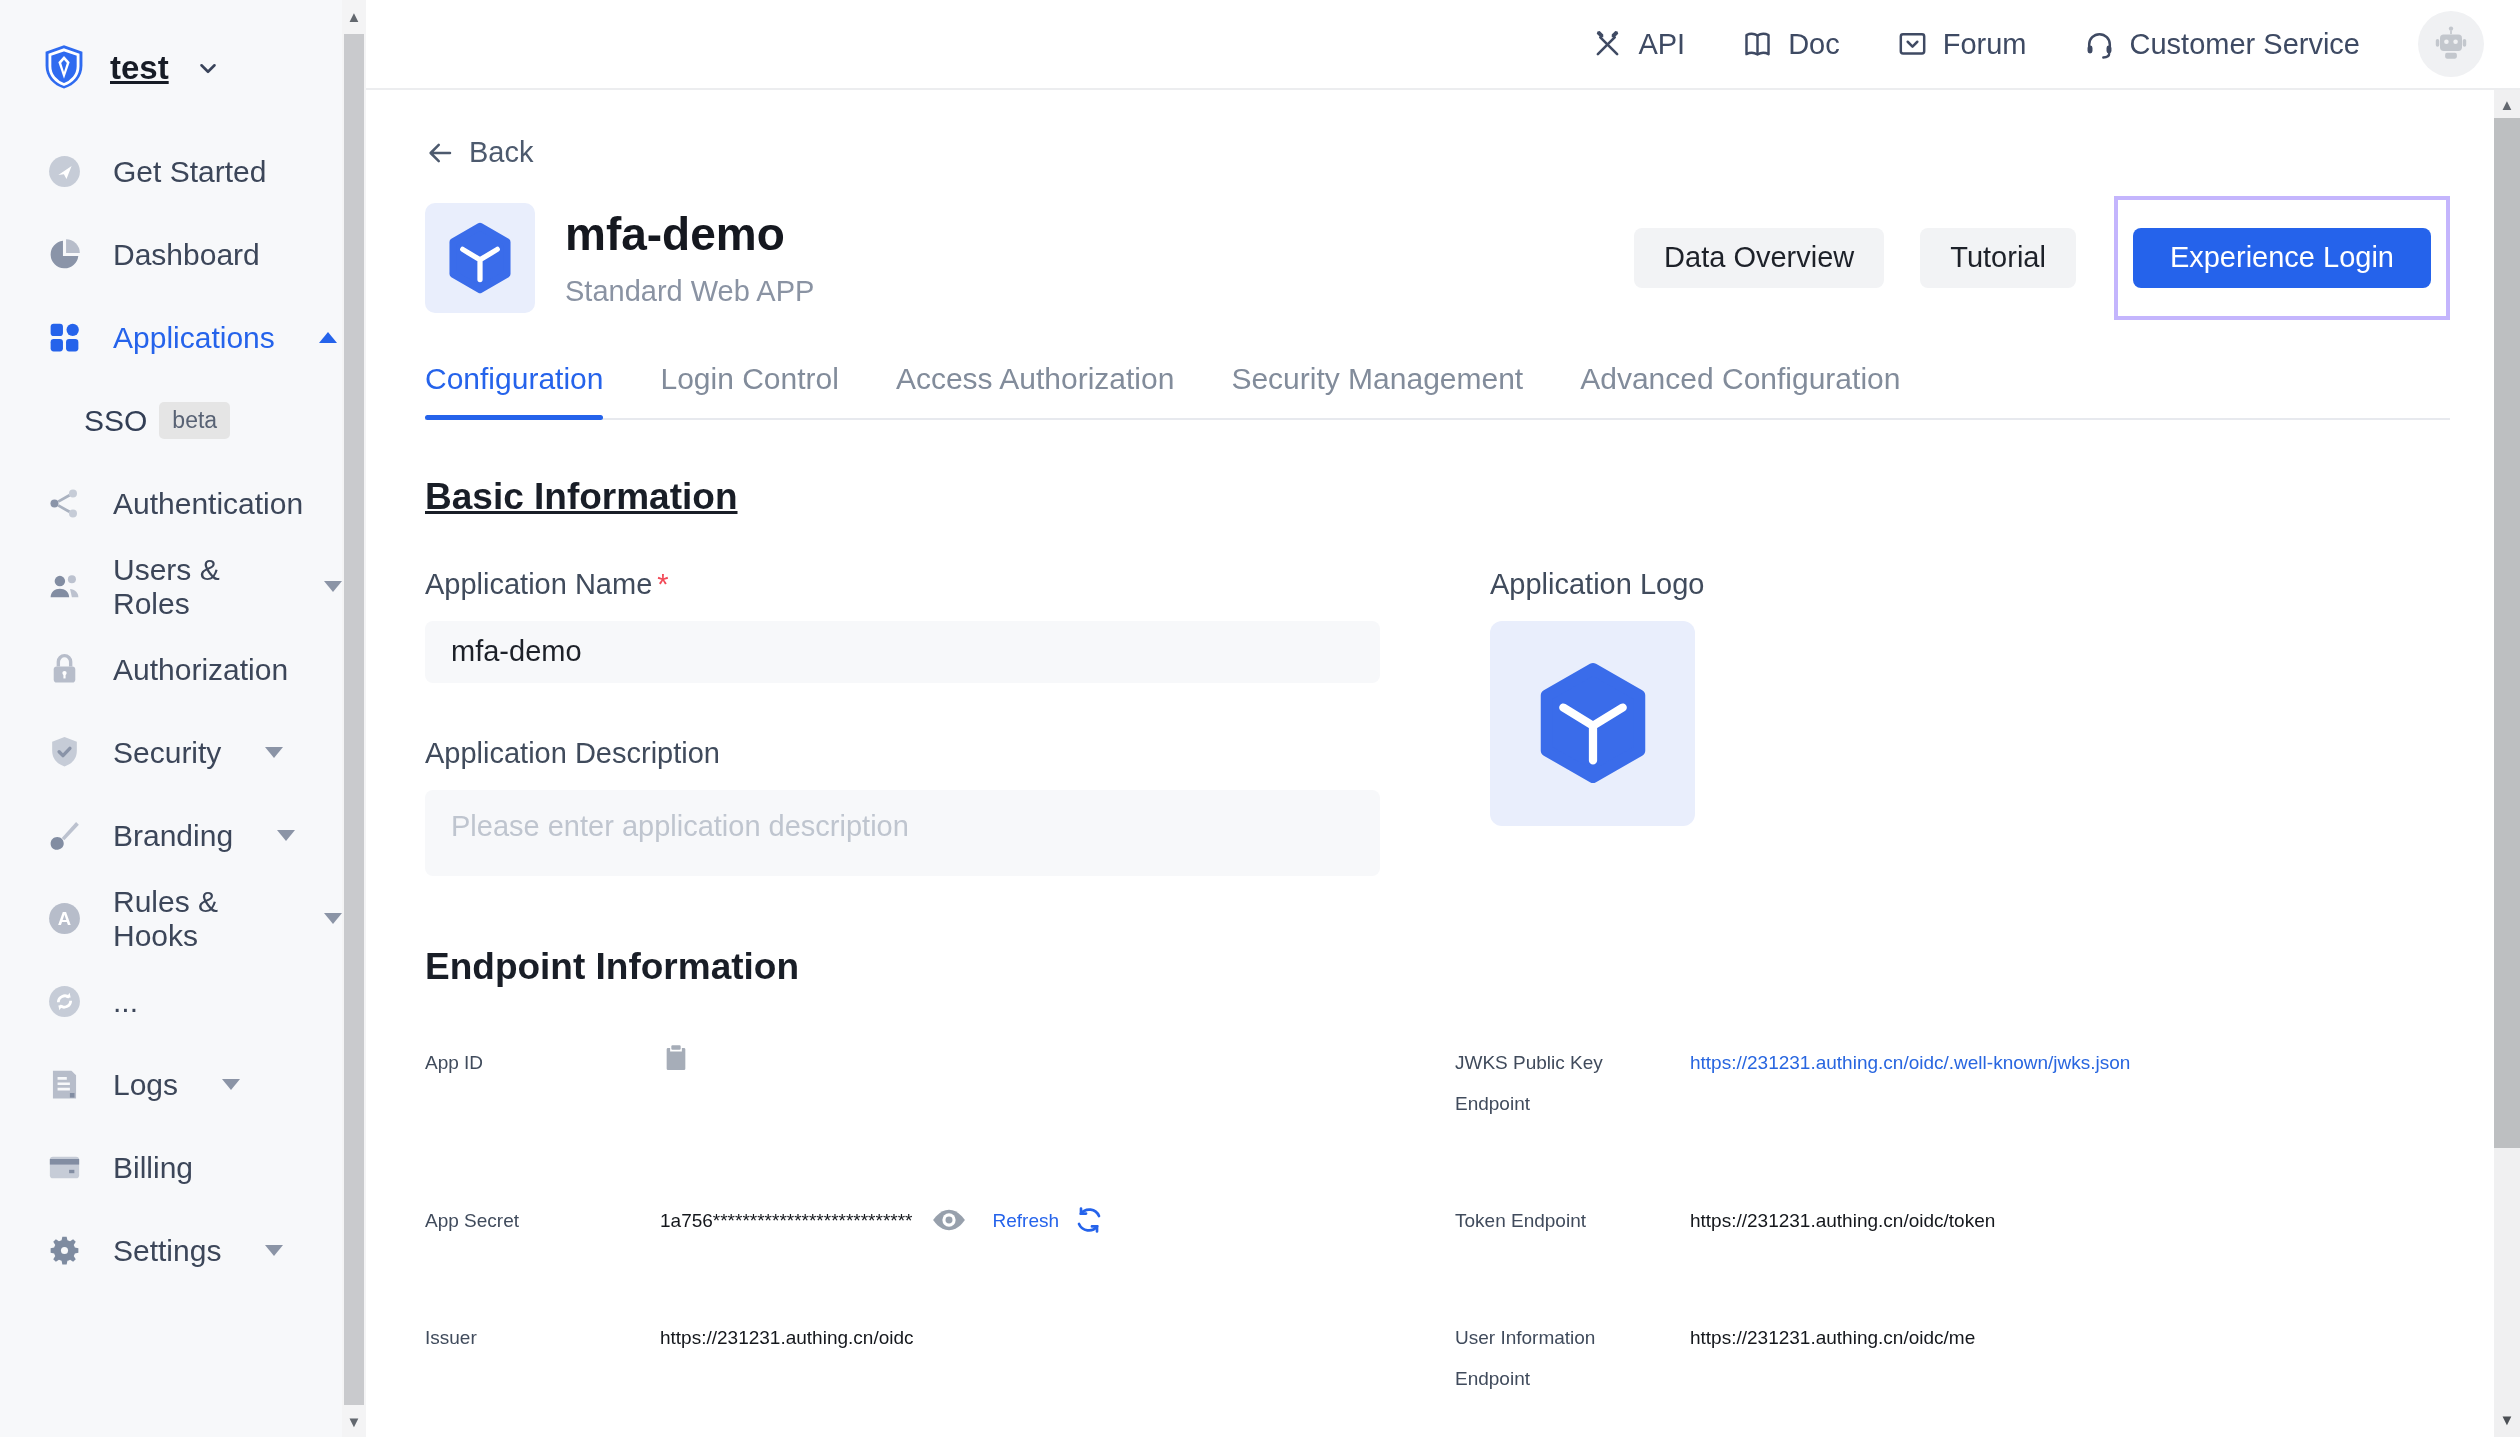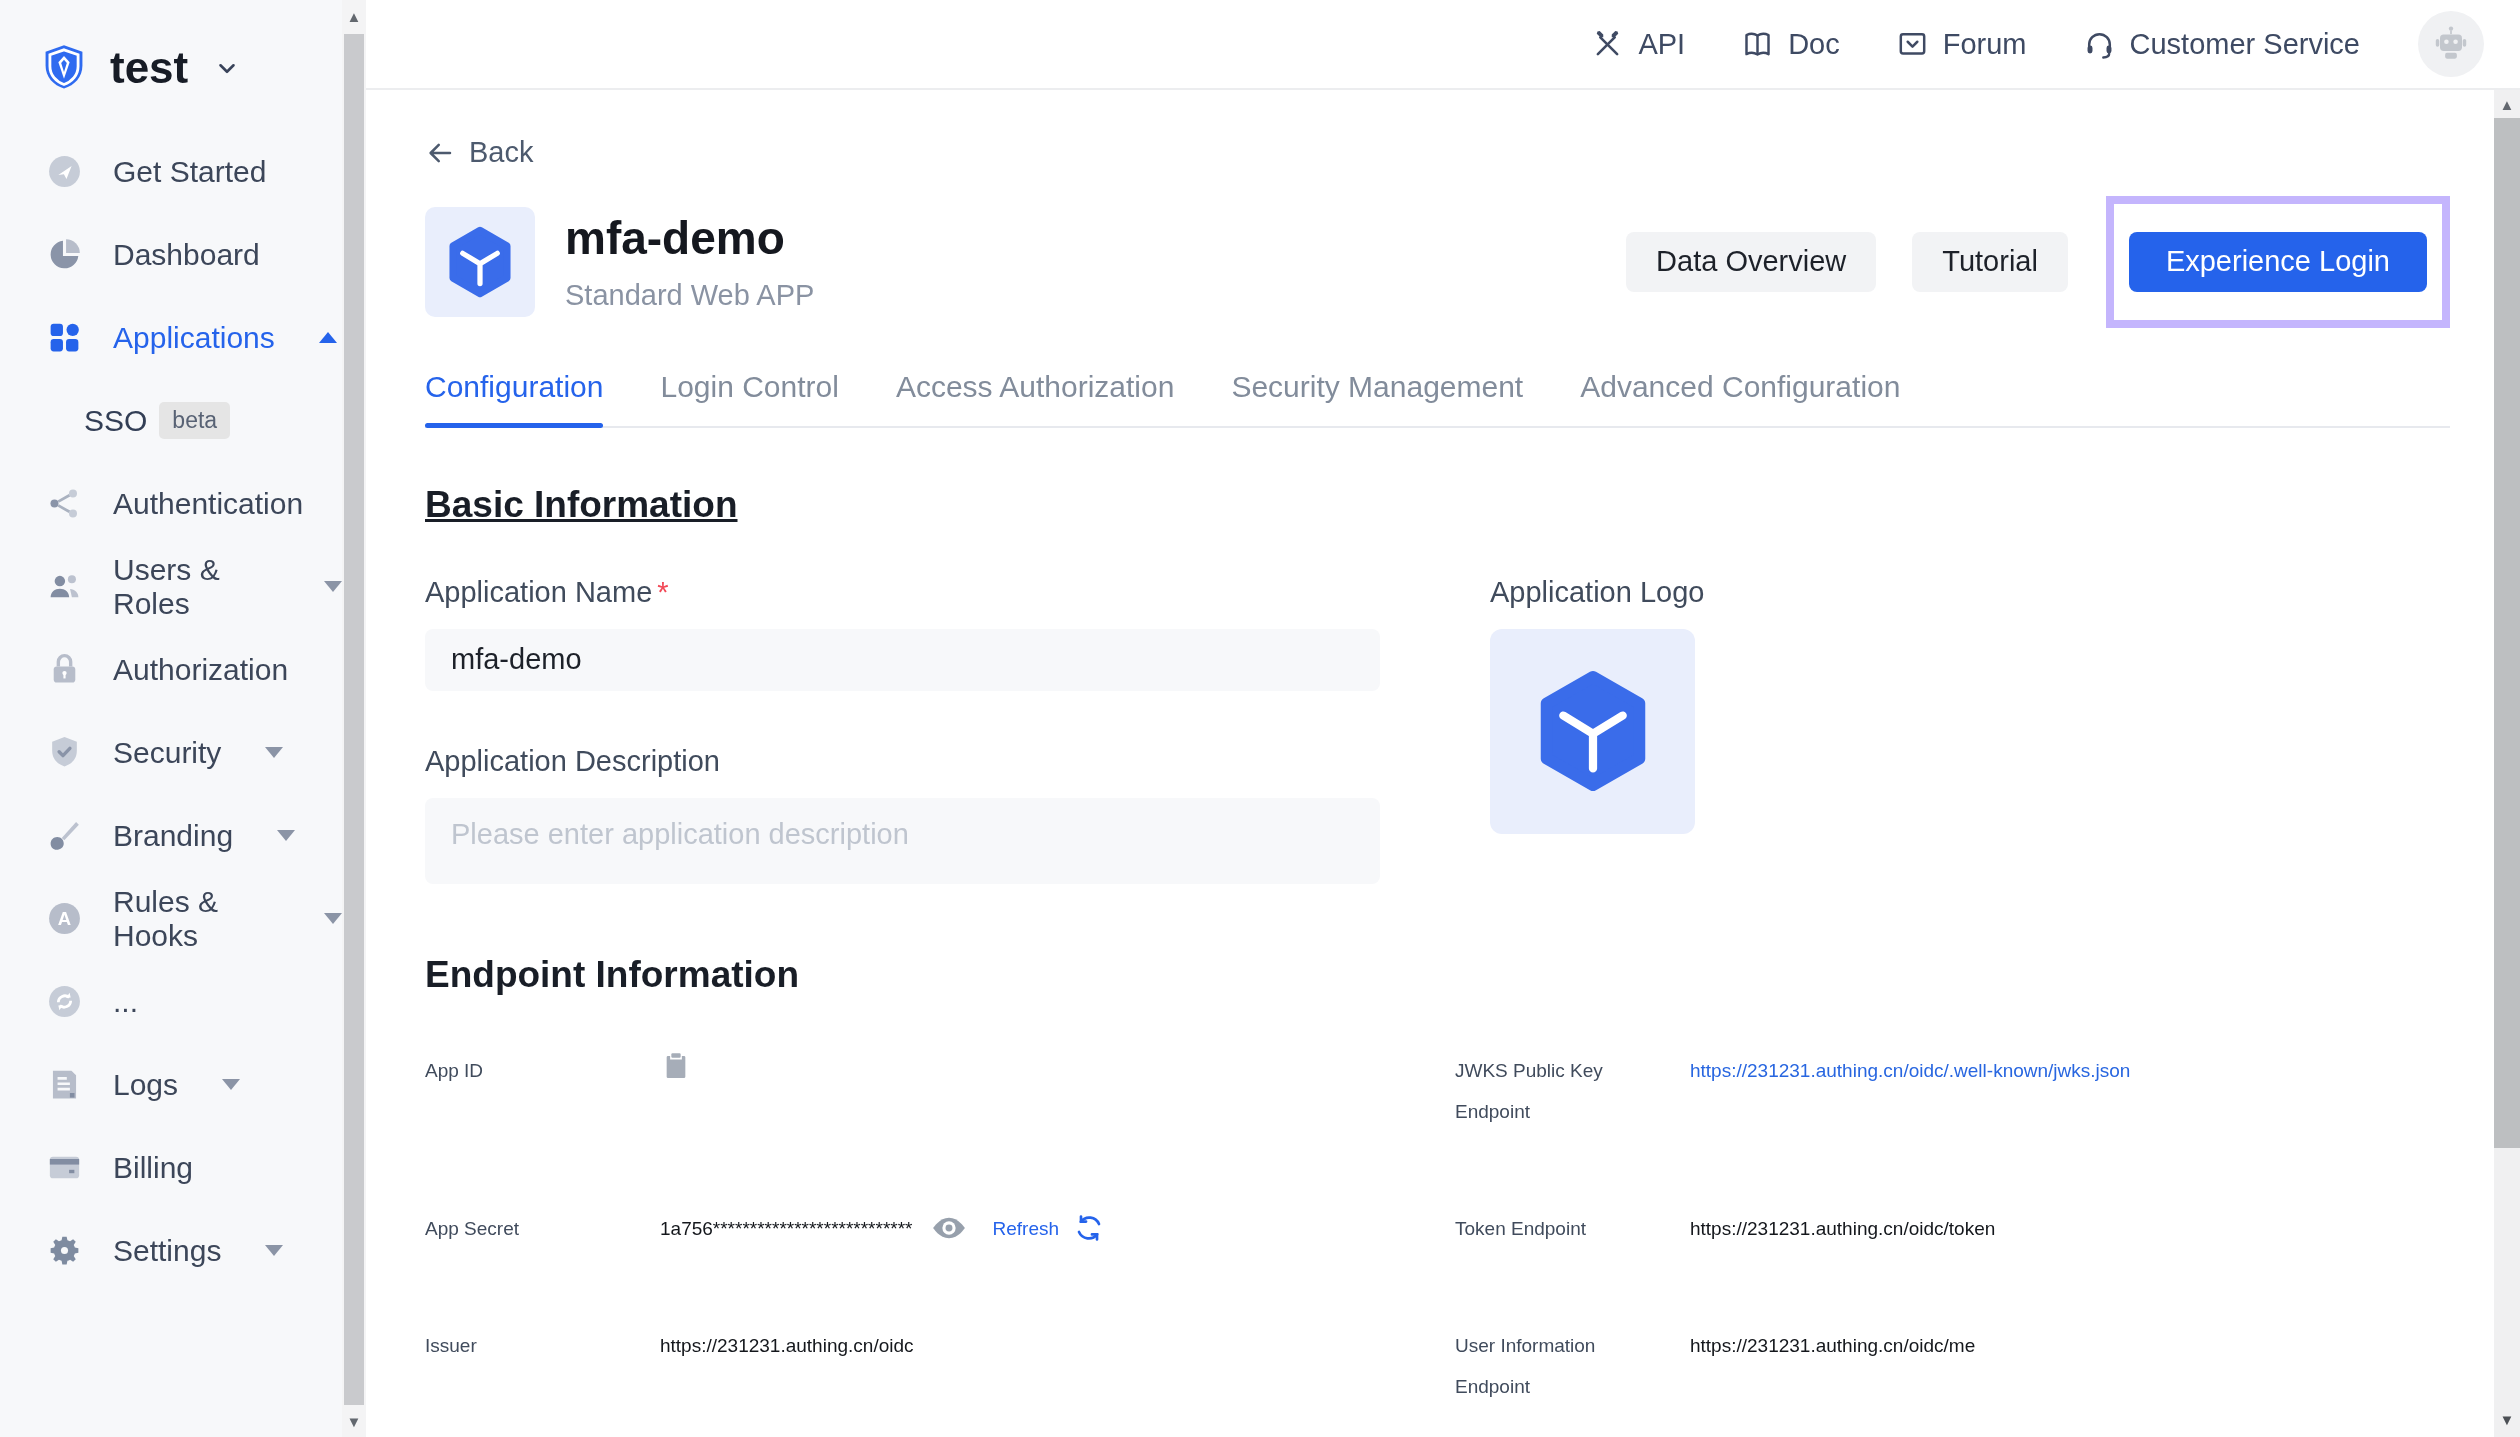--- a/index.html
+++ b/index.html
@@ -6,21 +6,21 @@
   html,body { margin:0; padding:0; }
   body {
     width:2520px; height:1437px; overflow:hidden;
     font-family:"Liberation Sans", sans-serif;
     background:#fff; color:#1d2129; display:flex;
   }
   
   .sidebar { width:342px; flex:none; background:#f7f8fa; overflow:hidden; }
   .ws-row { display:flex; align-items:center; gap:20px; padding:42px 0 0 38px; }
   .ws-logo { width:52px; height:52px; flex:none; }
-  .ws-name { font-size:44px; font-weight:700; color:#171c26; }
+  .ws-name { font-size:33px; font-weight:700; color:#171c26;text-decoration:underline; }
   .ws-caret { width:26px; height:26px; margin-left:6px; }
   .nav { margin-top:36px; }
   .nav-item { height:83px; display:flex; align-items:center; padding-left:46px; gap:30px;
               font-size:30px; color:#3c4659; cursor:pointer; }
   .nav-icon { width:37px; height:37px; flex:none; }
   .nav-item.active { color:#2563eb; }
   .caret { width:0; height:0; border-left:9px solid transparent; border-right:9px solid transparent;
            border-top:11px solid #8b94a6; margin-left:14px; }
   .caret.up { border-top:none; border-bottom:11px solid #2563eb; }
   .sub-row { height:83px; padding:5px 16px; }
@@ -50,21 +50,21 @@
   .app-logo-sm { width:110px; height:110px; border-radius:10px; background:#e9eefc;
                  display:flex; align-items:center; justify-content:center; }
   .app-logo-sm svg { width:74px; height:74px; }
   .title-block { margin-left:30px; }
   .app-title { font-size:46px; font-weight:700; color:#15181f; }
   .app-subtitle { font-size:29px; color:#8a93a3; margin-top:14px; }
   .header-actions { margin-left:auto; display:flex; align-items:center; }
   .btn { height:60px; padding:0 30px; border:none; border-radius:8px; background:#f2f3f5;
          font-size:29px; color:#1d2129; font-family:inherit; display:flex; align-items:center; cursor:pointer; }
   .btn-tutorial { margin-left:36px; }
-  .red-box { border:8px solid #c4b5fd; padding:28px 15px; margin-left:38px; }
+  .red-box { border:4px solid #c4b5fd; padding:28px 15px; margin-left:38px; }
   .btn-primary { background:#2563eb; color:#fff; padding:0 37px; }
   .tabs { margin-top:42px; display:flex; gap:57px; border-bottom:2px solid #e7e9ee; }
   .tab { font-size:30px; color:#828c9b; padding-bottom:22px; position:relative; cursor:pointer; }
   .tab.active { color:#2563eb; }
   .tab.active::after { content:""; position:absolute; left:0; right:0; bottom:-2px; height:5px;
                        background:#2563eb; border-radius:3px; }
   .section-heading { font-size:37px; font-weight:600; color:#191e27; }
   .mt-basic { margin-top:56px;text-decoration:underline; }
   .form-row { display:flex; margin-top:50px; }
   .form-left { width:955px; }

